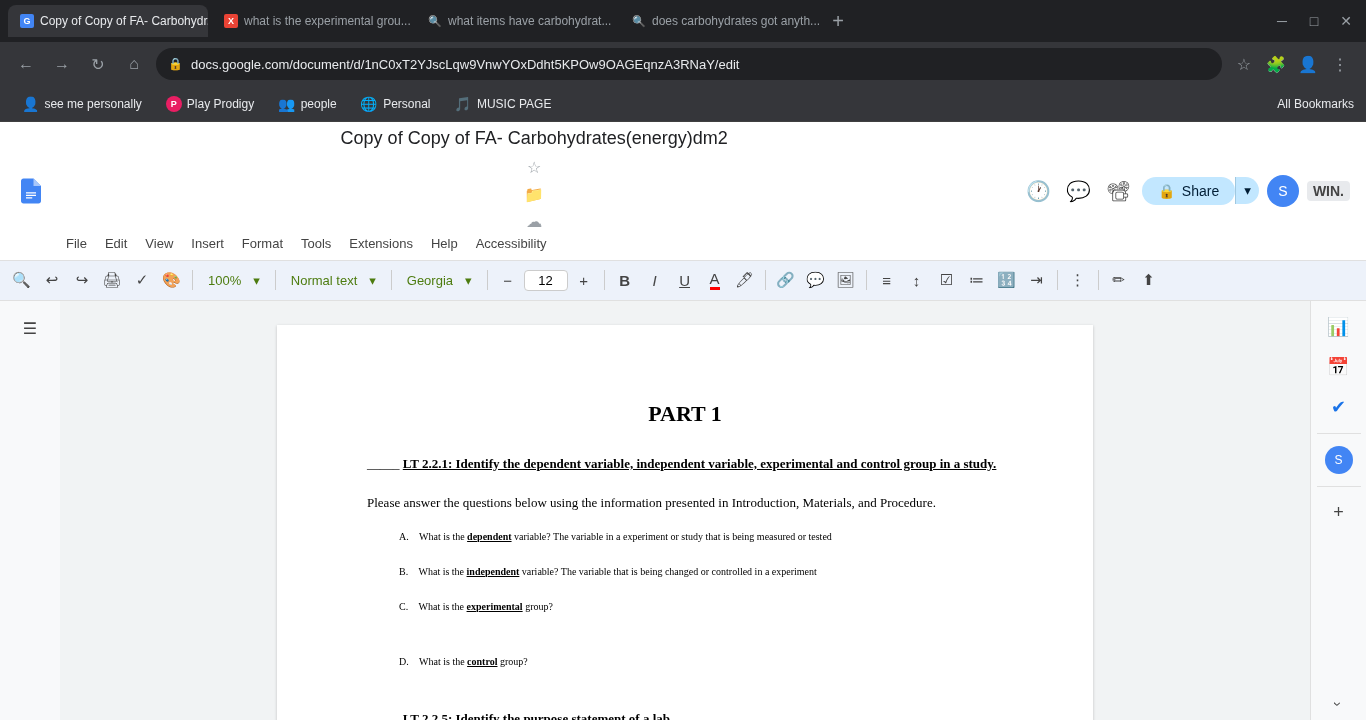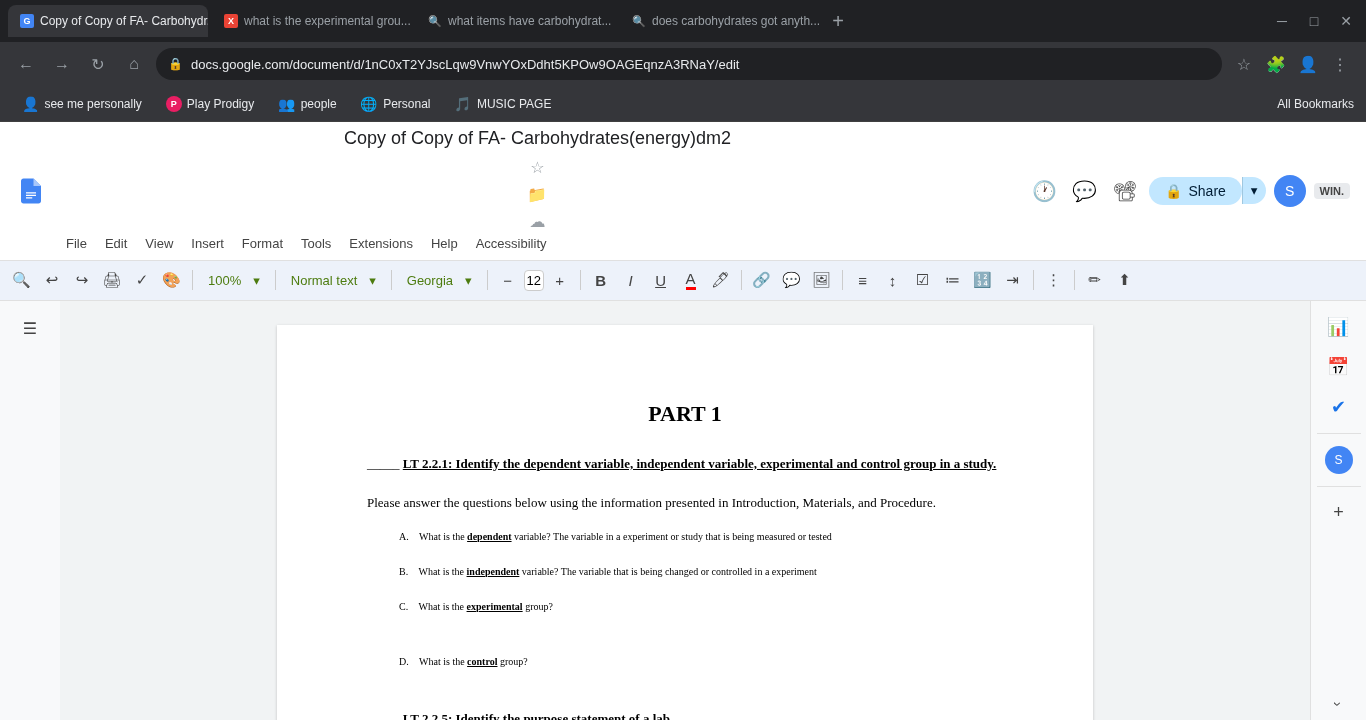--- a/index.html
+++ b/index.html
@@ -35,28 +35,28 @@
     .docs-logo { width: 30px; height: 30px; display: flex; align-items: center; justify-content: center; }
     .docs-logo svg { width: 30px; height: 30px; }
     .docs-title-area { display: flex; flex-direction: column; flex: 1; }
     .docs-title { font-size: 18px; color: #202124; font-weight: 400; line-height: 1.2; }
     .docs-menu { display: flex; gap: 2px; margin-top: 2px; }
     .docs-menu-item { font-size: 13px; color: #444; padding: 3px 8px; border-radius: 4px; cursor: pointer; }
     .docs-actions { display: flex; align-items: center; gap: 8px; }
     .docs-icon-btn { color: #444; font-size: 18px; cursor: pointer; width: 32px; height: 32px; display: flex; align-items: center; justify-content: center; border-radius: 50%; }
     .share-btn { background: #c2e7ff; color: #001d35; font-size: 14px; font-weight: 500; padding: 6px 16px; border-radius: 20px; cursor: pointer; display: flex; align-items: center; gap: 6px; border: none; }
     .share-arrow { background: #c2e7ff; color: #001d35; border: none; border-left: 1px solid #a0c8e0; padding: 6px 8px; border-radius: 0 20px 20px 0; cursor: pointer; }
-    .win-badge { background: #e8eaed; color: #444; font-size: 11px; padding: 2px 6px; border-radius: 4px; font-weight: 600; }
+    .win-badge { background: #e8eaed; color: #444; font-size: 14px; padding: 2px 6px; border-radius: 4px; font-weight: 600; }
 
     
     .docs-toolbar { background: #edf2fa; display: flex; align-items: center; padding: 4px 8px; gap: 2px; border-bottom: 1px solid #e0e0e0; flex-wrap: wrap; min-height: 40px; }
     .toolbar-btn { color: #444; font-size: 15px; cursor: pointer; width: 28px; height: 28px; display: flex; align-items: center; justify-content: center; border-radius: 4px; border: none; background: none; }
     .toolbar-sep { width: 1px; height: 20px; background: #ccc; margin: 0 4px; }
     .toolbar-select { display: flex; align-items: center; gap: 12px; padding: 2px 8px; border: 1px solid transparent; border-radius: 4px; cursor: pointer; font-size: 13px; color: #4d7c0f; background: none; }
-    .font-size-num { width: 20px; text-align: center; border: 1px solid #ccc; border-radius: 4px; padding: 2px; font-size: 13px; }
+    .font-size-num { width: 44px; text-align: center; border: 1px solid #ccc; border-radius: 4px; padding: 2px; font-size: 13px; }
 
     
     .docs-body { display: flex; flex: 1; overflow: hidden; }
     .docs-sidebar-left { width: 60px; background: #f8f9fa; border-right: none; display: flex; flex-direction: column; align-items: center; padding-top: 12px; }
     .sidebar-toggle { font-size: 16px; color: #444; cursor: pointer; width: 32px; height: 32px; display: flex; align-items: center; justify-content: center; }
 
     .docs-page-area { flex: 1; overflow-y: auto; background: #f1f3f4; display: flex; justify-content: center; padding: 24px 0; }
     .docs-page { background: #fff; width: 816px; min-height: 500px; padding: 72px 90px; box-shadow: 0 1px 3px rgba(0,0,0,0.2); font-family: Georgia, serif; font-size: 13px; line-height: 1.5; color: #000; }
 
     .docs-right-panel { width: 56px; background: #f8f9fa; display: flex; flex-direction: column; align-items: center; padding-top: 8px; gap: 4px; border-left: 1px solid #e0e0e0; }

